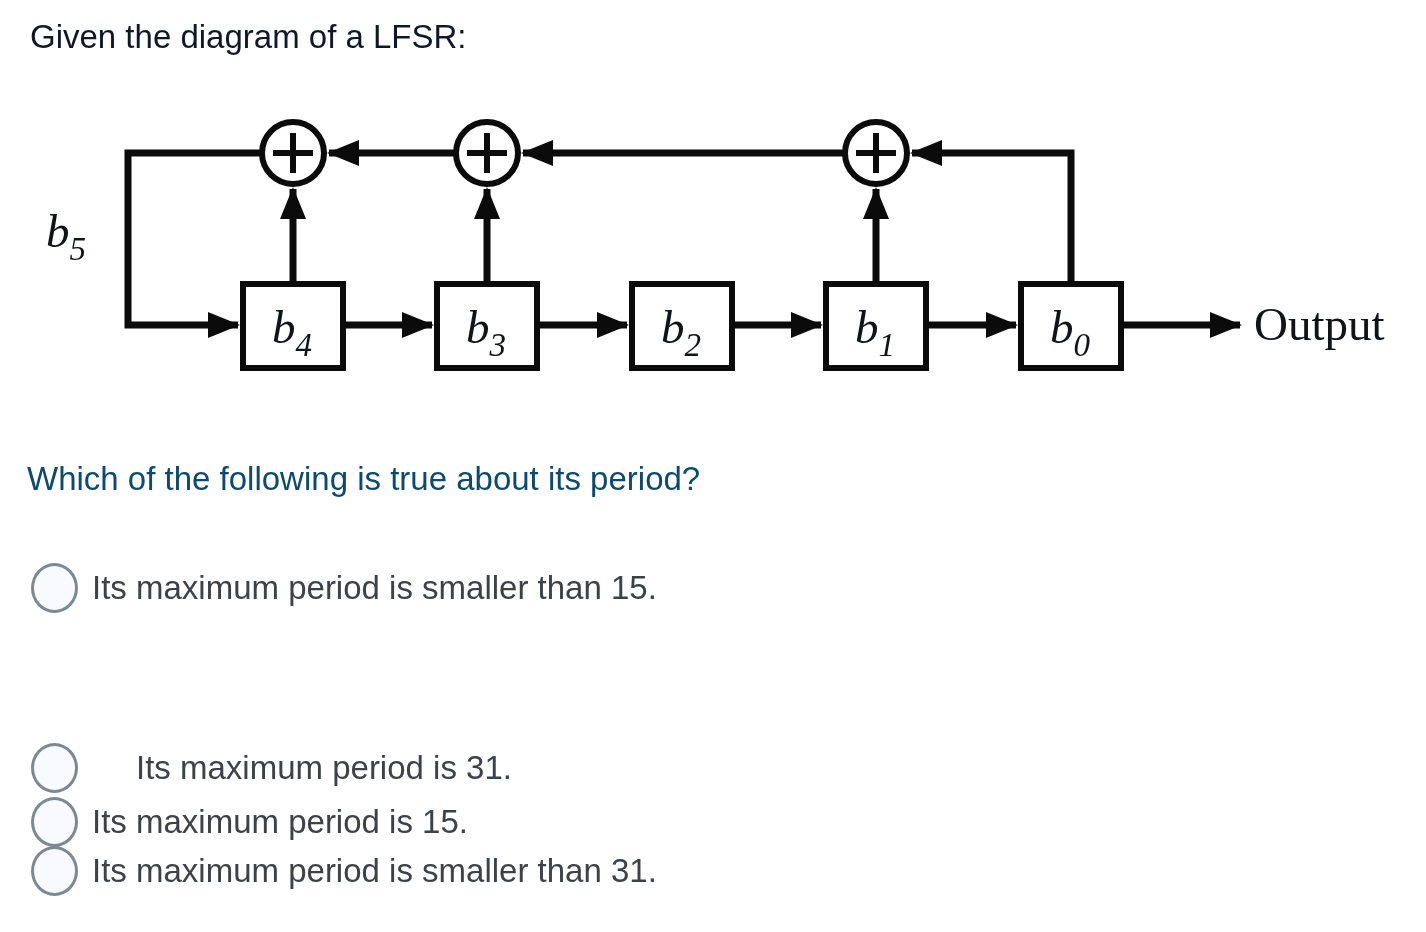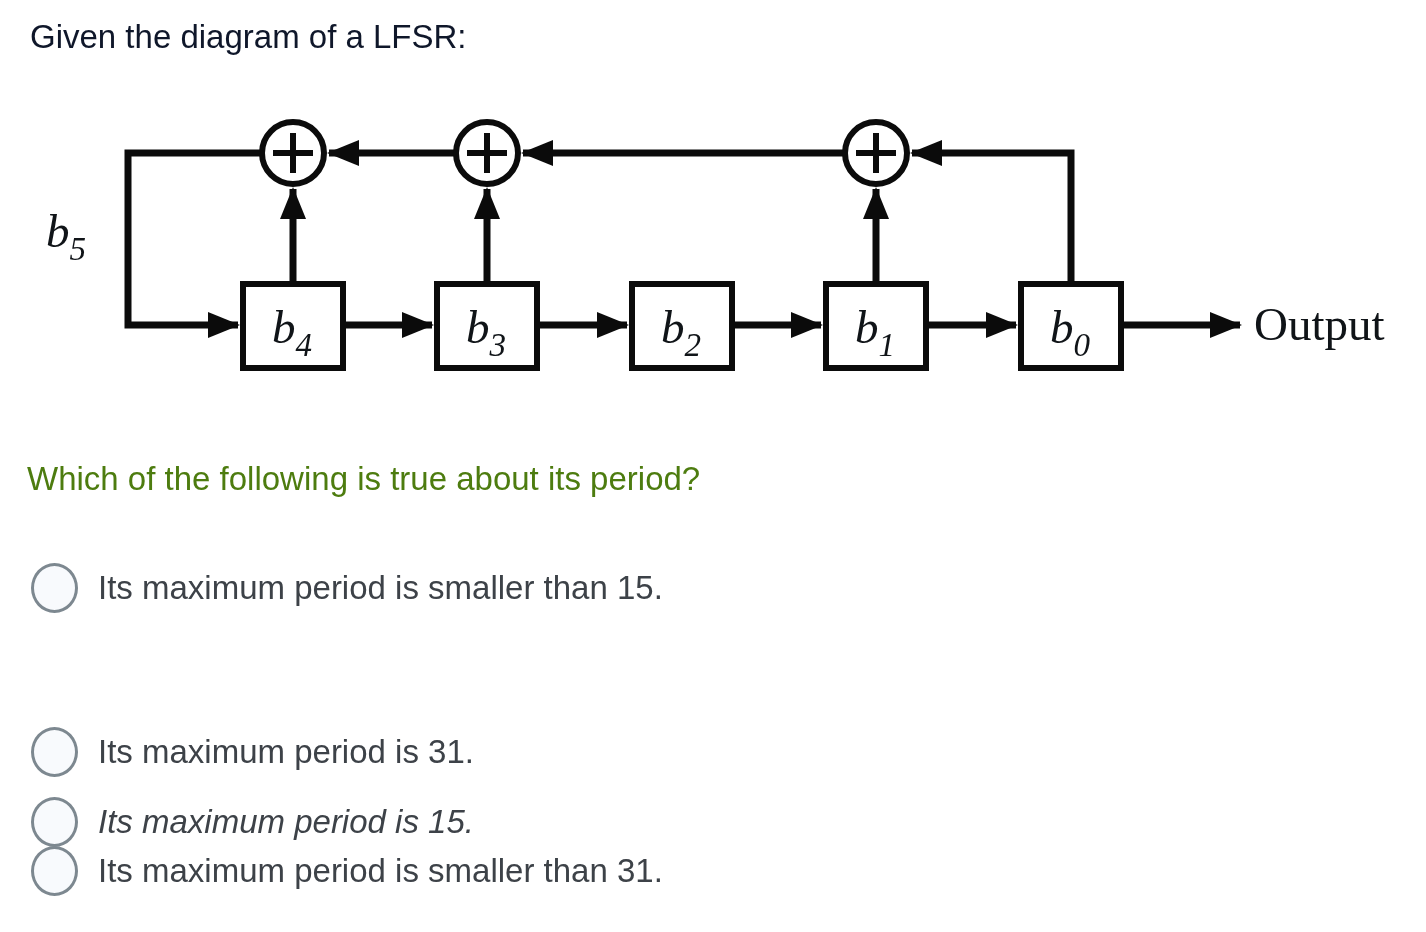--- a/index.html
+++ b/index.html
@@ -31,41 +31,41 @@
     top: 95px;
     width: 1426px;
     height: 300px;
   }
   .question-text {
     position: absolute;
     left: 27px;
     top: 460px;
     font-size: 33px;
     line-height: 38px;
-    color: #4d7c0f;
+    color: #0c4a6e;
   }
   .option-row {
     position: absolute;
     left: 31px;
     height: 50px;
     display: flex;
     align-items: center;
     cursor: pointer;
   }
   .radio {
     width: 47px;
     height: 50px;
     box-sizing: border-box;
     border: 3px solid #7d8890;
     border-radius: 50%;
     background: #f8fafd;
     flex: 0 0 auto;
   }
   .option-label {
-    margin-left: 20px;
+    margin-left: 14px;
     font-size: 33px;
     color: #3d4248;
     white-space: nowrap;
   }
   .reg-label {
     font-family: "Liberation Serif", serif;
     font-style: italic;
     font-size: 47px;
     fill: #101418;
   }
@@ -161,25 +161,25 @@
 
     <text class="output-label" x="1254" y="245">Output</text>
   </svg>
 
   <div class="question-text">Which of the following is true about its period?</div>
 
   <div class="option-row" style="top:563px;">
     <span class="radio"></span>
     <span class="option-label">Its maximum period is smaller than 15.</span>
   </div>
-  <div class="option-row" style="top:727px;">
+  <div class="option-row" style="top:743px;gap:44px;">
     <span class="radio"></span>
     <span class="option-label">Its maximum period is 31.</span>
   </div>
-  <div class="option-row" style="top:797px;font-style:italic;">
+  <div class="option-row" style="top:797px;">
     <span class="radio"></span>
     <span class="option-label">Its maximum period is 15.</span>
   </div>
   <div class="option-row" style="top:846px;">
     <span class="radio"></span>
     <span class="option-label">Its maximum period is smaller than 31.</span>
   </div>
 
 </div>
 

